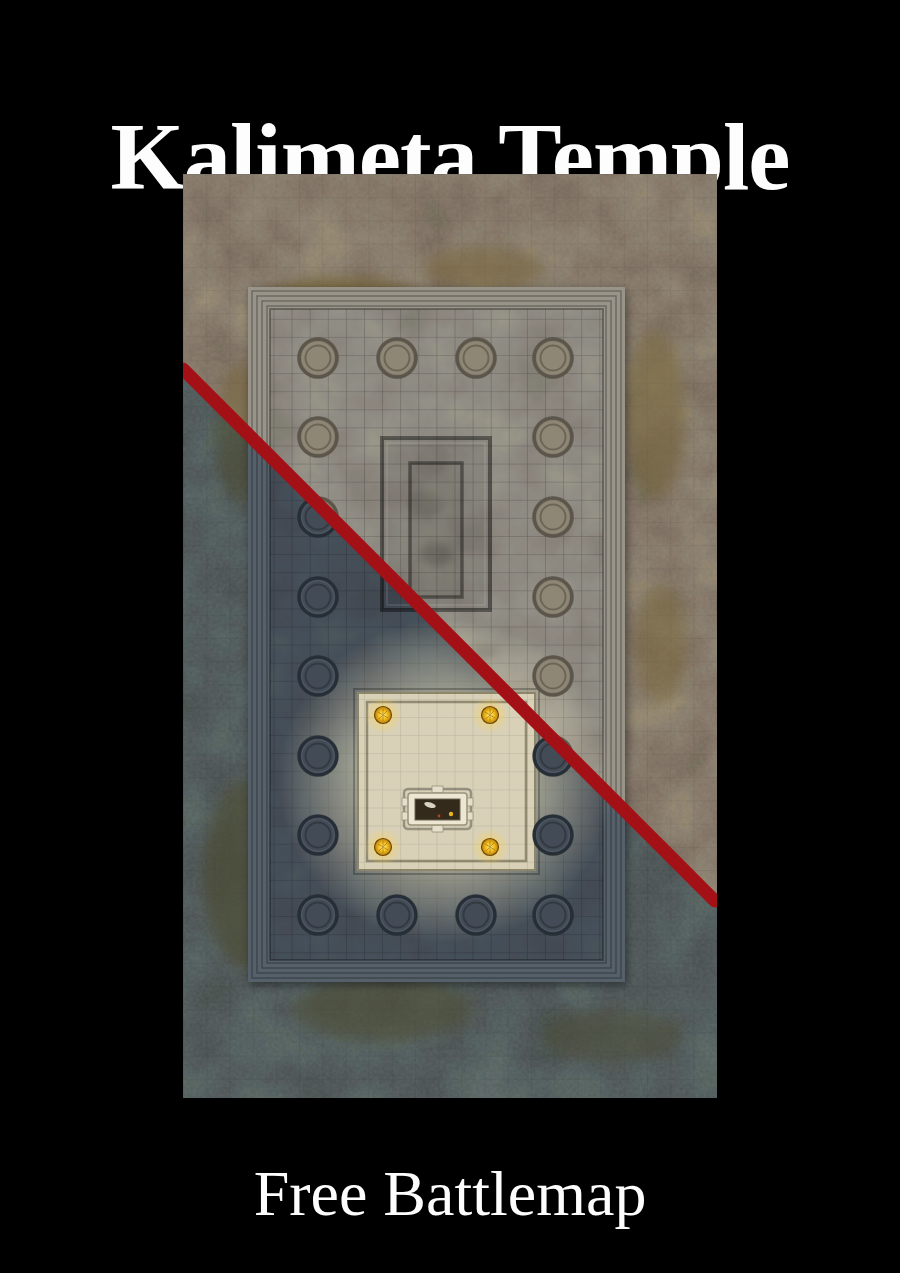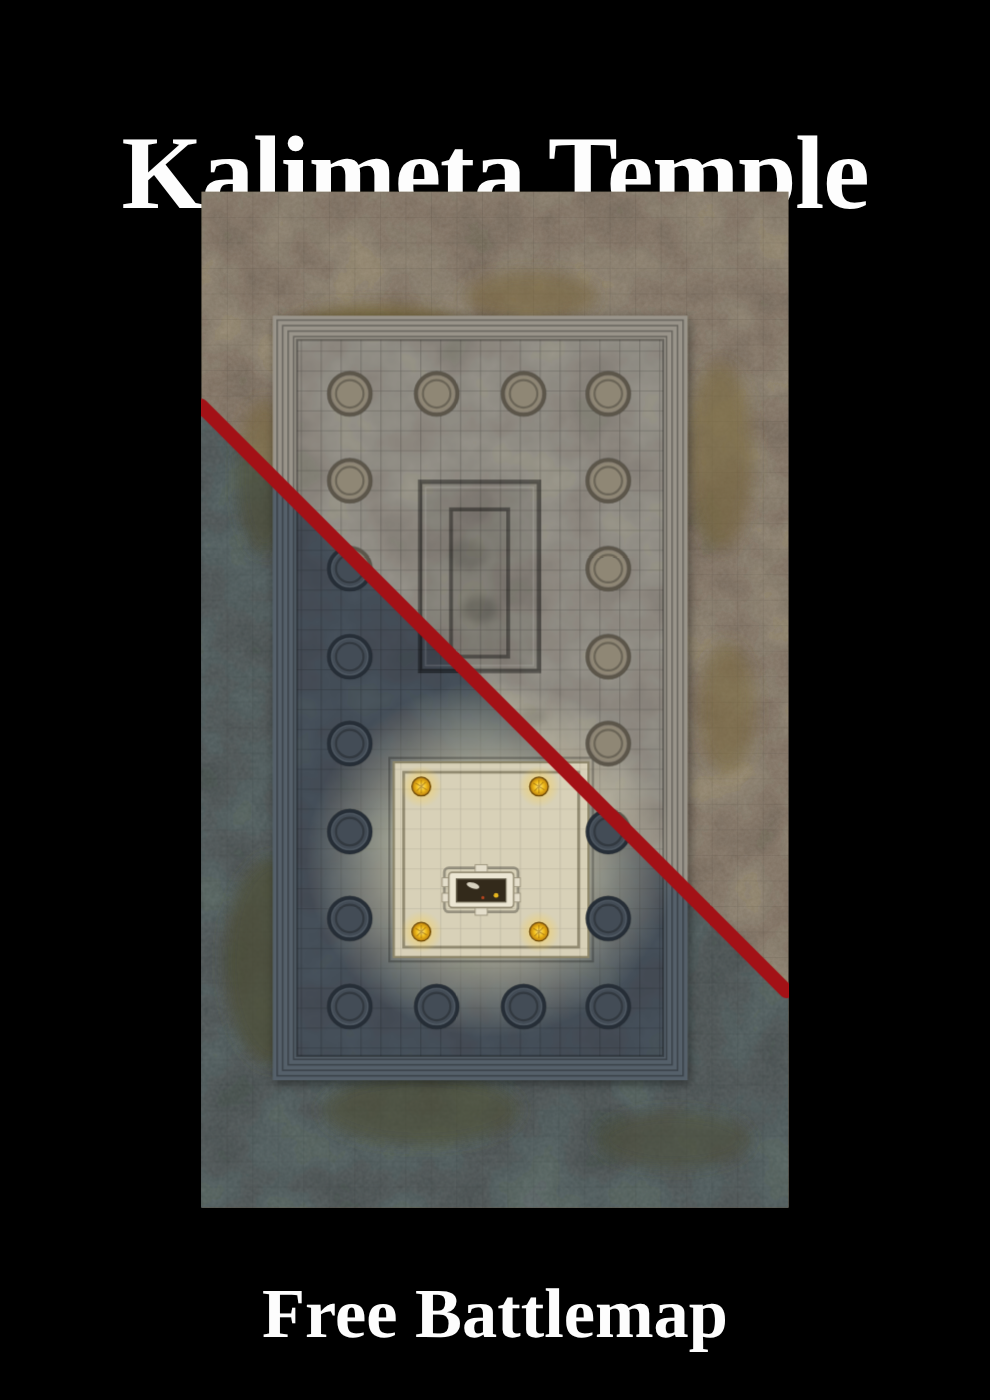--- a/index.html
+++ b/index.html
@@ -1,21 +1,21 @@
 <!DOCTYPE html>
 <html><head>
 <meta charset="utf-8">
 <style>
   html,body{margin:0;padding:0;background:#000;}
   .poster{position:relative;width:900px;height:1273px;background:#000;overflow:hidden;
           font-family:"Liberation Serif",serif;padding-left:36px;}
   .title{position:absolute;top:44px;left:0;width:900px;text-align:center;
          font-weight:700;font-size:95px;line-height:1.05;letter-spacing:-1px;color:#fdfdfd;}
   .footer{position:absolute;top:1160px;left:0;width:900px;text-align:center;
-          font-weight:700;font-size:64px;line-height:1.05;color:#fdfdfd;}
+          font-weight:400;font-size:64px;line-height:1.05;color:#fdfdfd;}
   .map-wrap{position:absolute;left:183px;top:174px;width:534px;height:924px;}
   .map-wrap svg{display:block;width:534px;height:924px;}
   
   .pal-day{--ground:#a3947e;--moss:#77653a;--steps:#99948a;--floor:#a7a399;
            --pillar-fill:#8f8775;--pillar-ring:#5c564a;--pillar-base:#8d8578;}
   .pal-night{--ground:#5a6a6b;--moss:#4d4c33;--steps:#54616b;--floor:#4e5a66;
              --pillar-fill:#434c56;--pillar-ring:#262e37;--pillar-base:#58626c;}
 </style>
 </head>
 <body>

